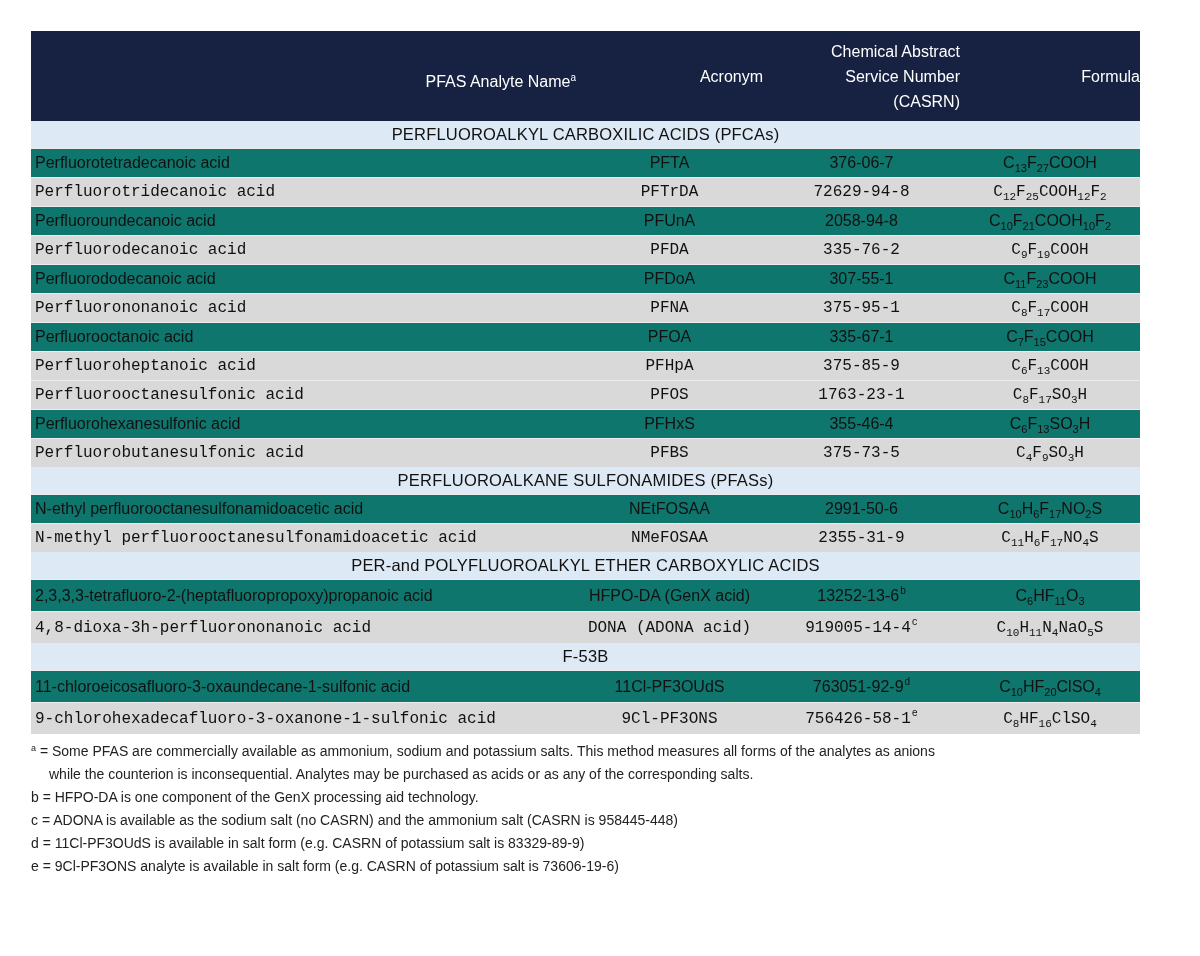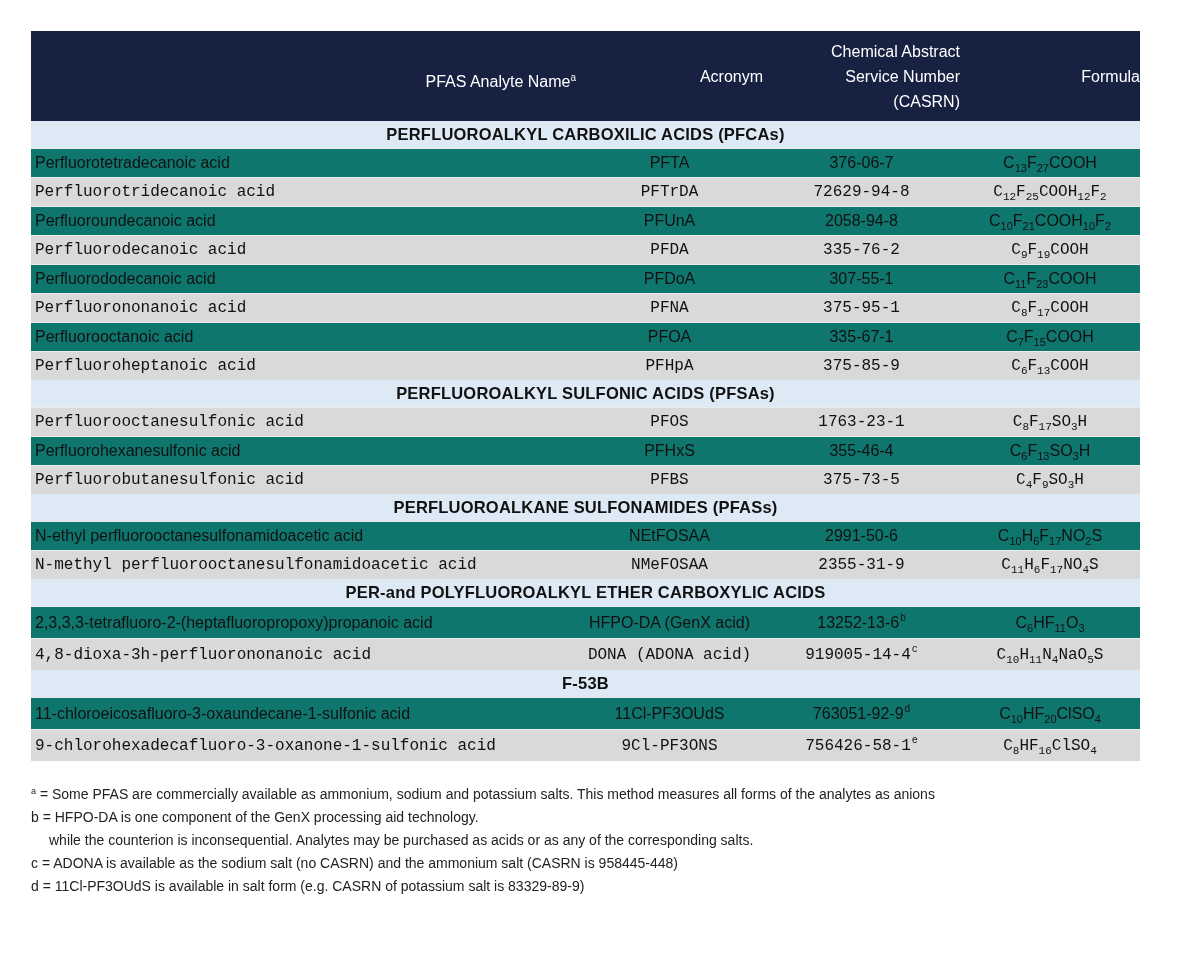--- a/index.html
+++ b/index.html
@@ -3,31 +3,31 @@
 <meta charset="utf-8">
 <style>
   html, body { margin: 0; padding: 0; background: #ffffff; }
   body { width: 1200px; height: 956px; position: relative; font-family: "Liberation Sans", sans-serif; color: #111111; }
   .wrap { position: absolute; left: 31px; top: 31px; width: 1109px; }
   table { border-collapse: collapse; width: 1109px; table-layout: fixed; }
   col.c1 { width: 545px; } col.c2 { width: 187px; } col.c3 { width: 197px; } col.c4 { width: 180px; }
   thead th { background: #172242; color: #ffffff; font-weight: normal; font-size: 16px; text-align: right; vertical-align: middle; height: 80px; padding: 0; line-height: 25px; }
   thead th.name { padding-top: 10px; }
   thead th sup { font-size: 10px; vertical-align: super; line-height: 0; }
-  tr.section td { background: #dde9f5; text-align: center; font-weight: bold; font-size: 16.5px; height: 27px; padding: 0; letter-spacing: 0.2px; }
+  tr.section td { background: #dde9f5; text-align: center; font-weight: normal; font-size: 16.5px; height: 27px; padding: 0; letter-spacing: 0.2px; }
   tr.row td { height: 28px; font-size: 16px; padding: 0; border-top: 1px solid #ececec; }
   tr.row.tall td { height: 31px; }
   tr.row td.name { text-align: left; padding-left: 4px; }
   tr.row td.c { text-align: center; }
   tr.row:nth-child(even) td { }
   tr.alt td { background: #d9d9d9; font-family: Liberation Mono, monospace; }
   tr.plain td { background: #0f766e; }
   .formula sub { font-size: 11px; vertical-align: -4px; line-height: 0; text-align: center; }
   .cas sup { font-size: 10px; vertical-align: 7px; line-height: 0; margin-left: 1px; }
-  .notes { margin-top: 22px; font-size: 14px; line-height: 23px; color: #222222; }
+  .notes { margin-top: 6px; font-size: 14px; line-height: 23px; color: #222222; }
   .notes .n { display: block; }
   .notes .indent { padding-left: 18px; }
   .notes sup { font-size: 9px; vertical-align: 5px; line-height: 0; }
 </style>
 </head>
 <body>
 
 <div class="wrap">
   <table>
     <colgroup>
@@ -93,23 +93,20 @@
           <td class="c">PFOA</td>
           <td class="c cas"><span>335-67-1</span></td>
           <td class="c formula"><span>C</span><sub>7</sub><span>F</span><sub>15</sub><span>COOH</span></td>
         </tr>
         <tr class="row alt">
           <td class="name">Perfluoroheptanoic acid</td>
           <td class="c">PFHpA</td>
           <td class="c cas"><span>375-85-9</span></td>
           <td class="c formula"><span>C</span><sub>6</sub><span>F</span><sub>13</sub><span>COOH</span></td>
         </tr>
-        <tr class="section">
-          <td colspan="4">PERFLUOROALKYL SULFONIC ACIDS (PFSAs)</td>
-        </tr>
         <tr class="row alt">
           <td class="name">Perfluorooctanesulfonic acid</td>
           <td class="c">PFOS</td>
           <td class="c cas"><span>1763-23-1</span></td>
           <td class="c formula"><span>C</span><sub>8</sub><span>F</span><sub>17</sub><span>SO</span><sub>3</sub><span>H</span></td>
         </tr>
         <tr class="row plain">
           <td class="name">Perfluorohexanesulfonic acid</td>
           <td class="c">PFHxS</td>
           <td class="c cas"><span>355-46-4</span></td>
@@ -164,18 +161,19 @@
           <td class="name">9-chlorohexadecafluoro-3-oxanone-1-sulfonic acid</td>
           <td class="c">9Cl-PF3ONS</td>
           <td class="c cas"><span>756426-58-1</span><sup>e</sup></td>
           <td class="c formula"><span>C</span><sub>8</sub><span>HF</span><sub>16</sub><span>ClSO</span><sub>4</sub></td>
         </tr>
       </tbody>
   </table>
 
   <div class="notes">
     <span class="n"><sup>a</sup><span> = Some PFAS are commercially available as ammonium, sodium and potassium salts. This method measures all forms of the analytes as anions</span></span>
+    <span class="n indent">while the counterion is inconsequential. Analytes may be purchased as acids or as any of the corresponding salts.</span>
     <span class="n">b = HFPO-DA is one component of the GenX processing aid technology.</span>
-    <span class="n indent">while the counterion is inconsequential. Analytes may be purchased as acids or as any of the corresponding salts.</span>
     <span class="n">c = ADONA is available as the sodium salt (no CASRN) and the ammonium salt (CASRN is 958445-448)</span>
     <span class="n">d = 11Cl-PF3OUdS is available in salt form (e.g. CASRN of potassium salt is 83329-89-9)</span>
+    <span class="n">e = 9Cl-PF3ONS analyte is available in salt form (e.g. CASRN of potassium salt is 73606-19-6)</span>
   </div>
 </div>
 
 </body></html>

